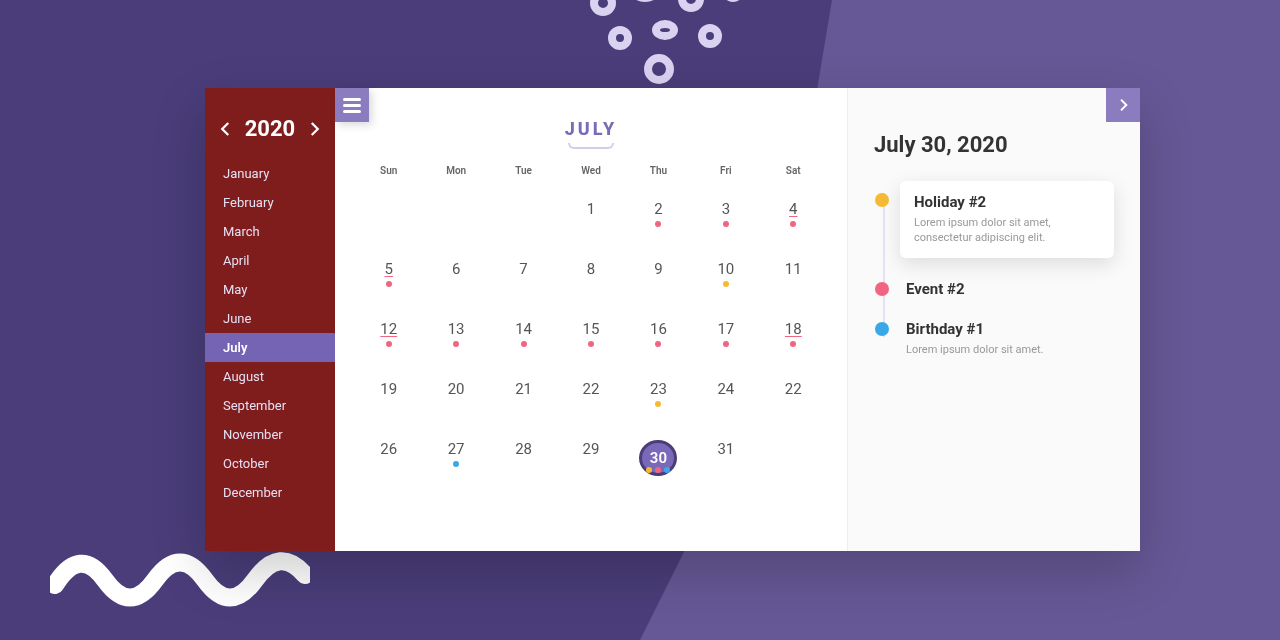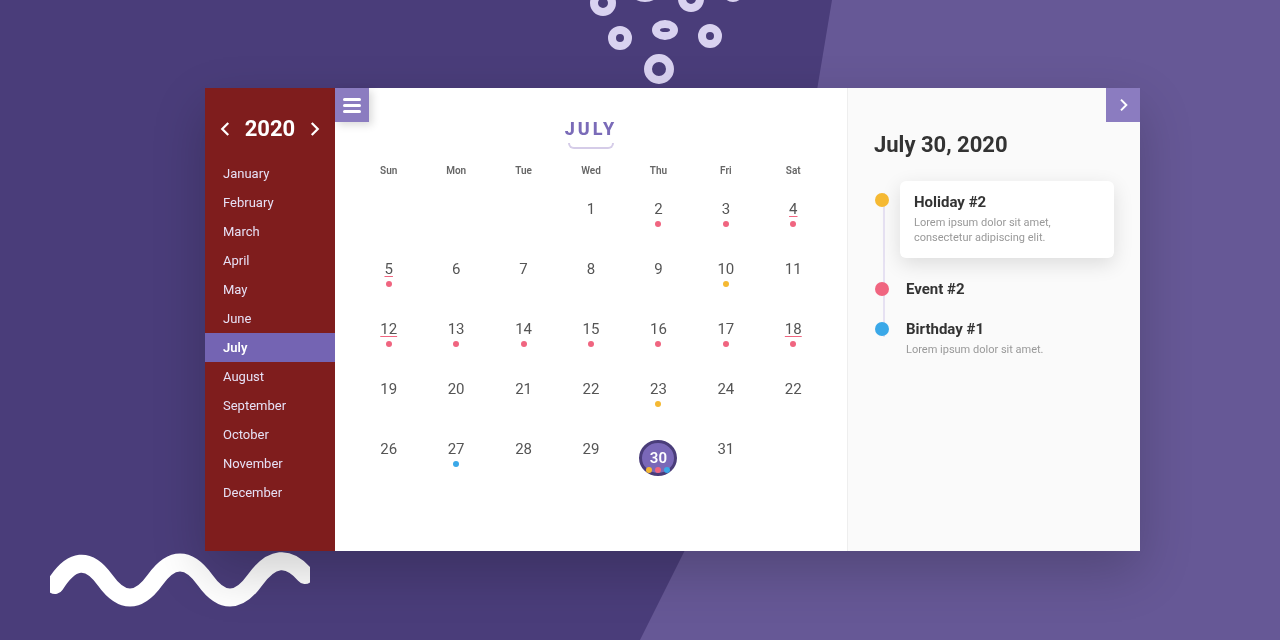--- a/index.html
+++ b/index.html
@@ -185,22 +185,22 @@
     <div class="months" id="months">
         <div class="month-item">January</div>
         <div class="month-item">February</div>
         <div class="month-item">March</div>
         <div class="month-item">April</div>
         <div class="month-item">May</div>
         <div class="month-item">June</div>
         <div class="month-item active">July</div>
         <div class="month-item">August</div>
         <div class="month-item">September</div>
+        <div class="month-item">November</div>
         <div class="month-item">October</div>
-        <div class="month-item">November</div>
         <div class="month-item">December</div>
       </div>
   </aside>
 
   <section class="cal">
     <div class="hamburger">
       <span></span>
         <span></span>
         <span></span>
     </div>

